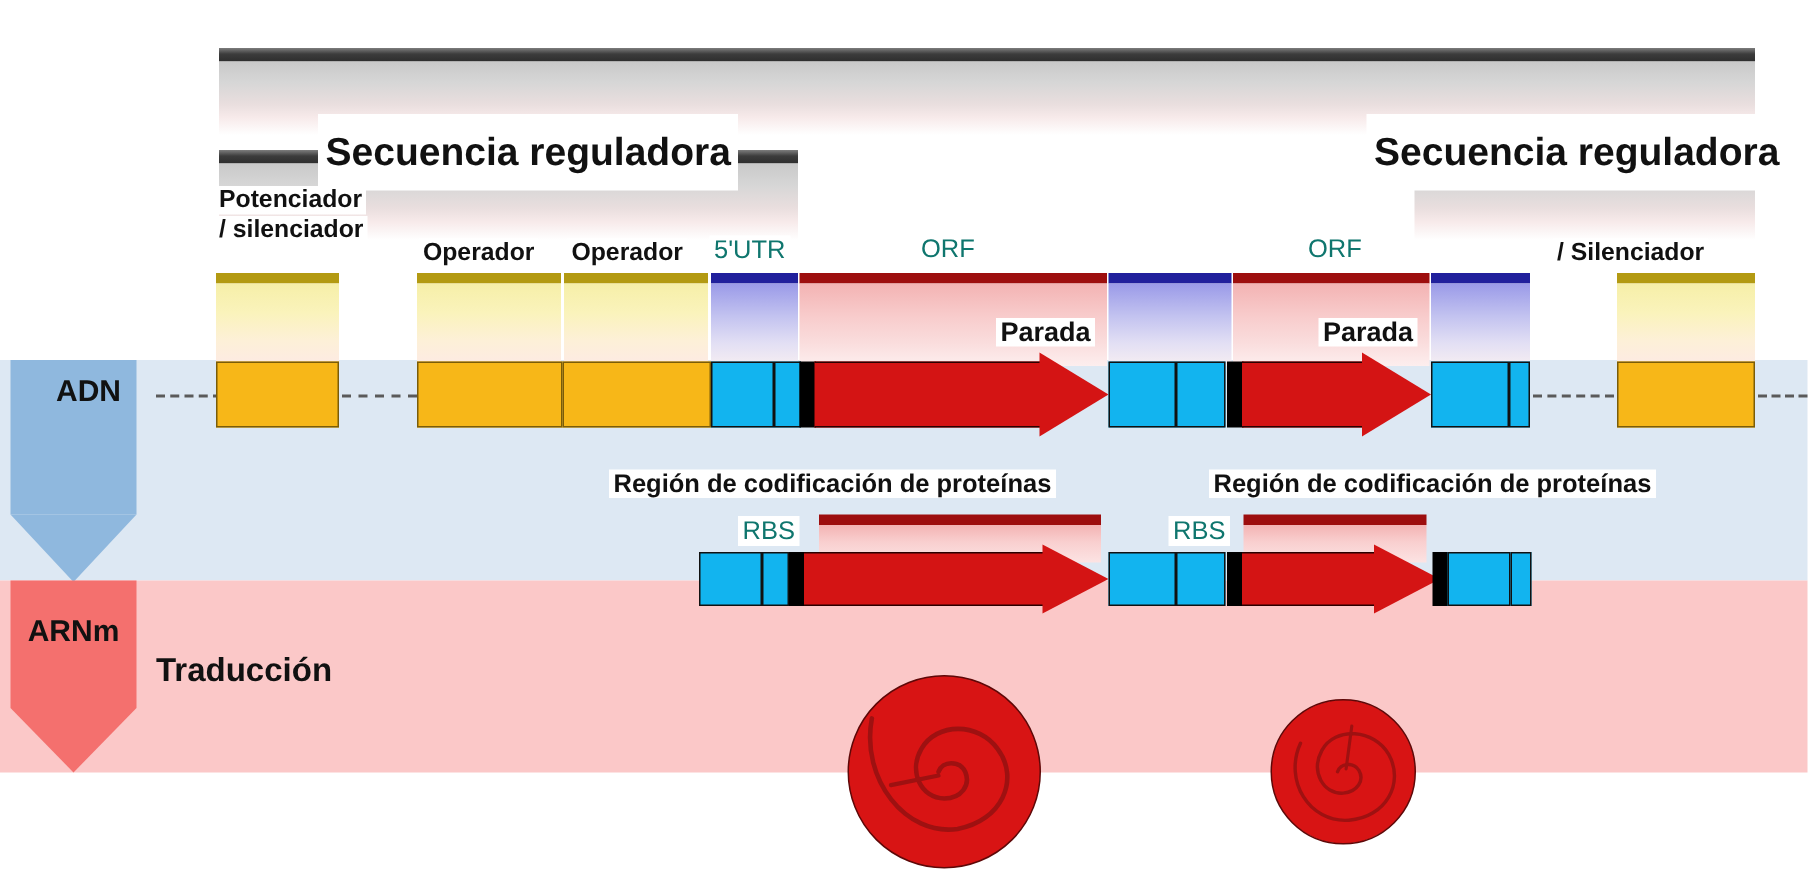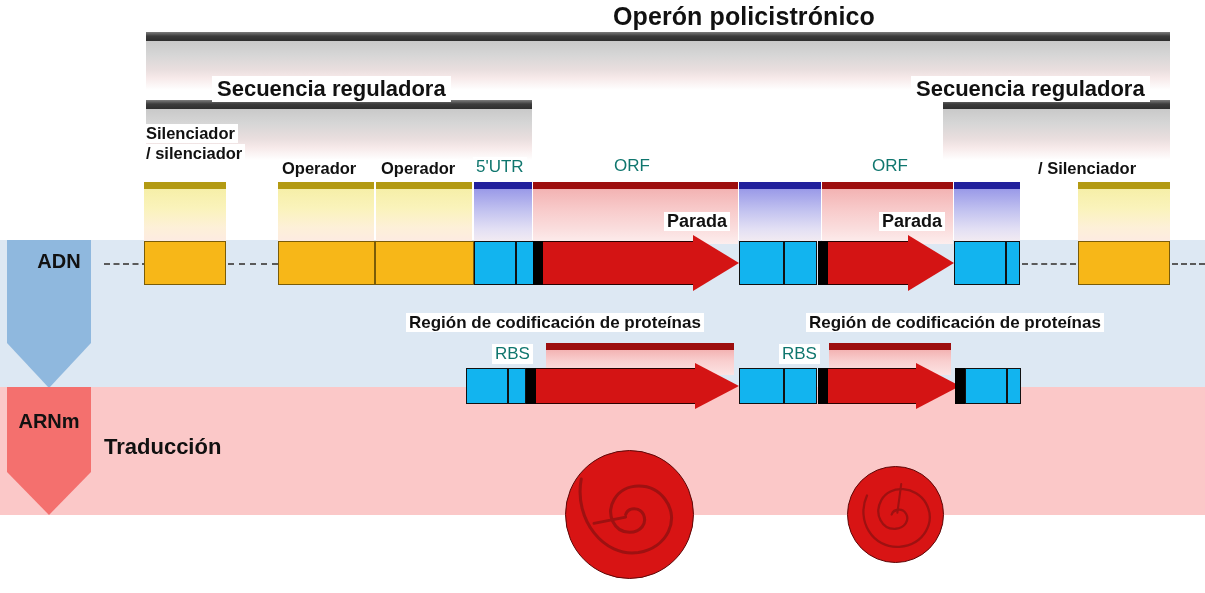--- a/index.html
+++ b/index.html
@@ -31,22 +31,22 @@
     position:absolute;left:0;top:9px;width:100%;
     background:linear-gradient(180deg,#c9c9c9 0%,#d6d6d6 28%,#e9dede 58%,#f7eaea 76%,#ffffff 100%);
   }
 
   
   .title-main{
     position:absolute;font-weight:bold;font-size:25px;letter-spacing:.1px;
     white-space:nowrap;background:#ffffff;padding:0 6px;
   }
   .title-sub{
-    position:absolute;font-weight:bold;font-size:22px;
-    white-space:nowrap;background:#ffffff;padding:0 5px;
+    position:absolute;font-weight:bold;font-size:26px;
+    white-space:nowrap;background:#ffffff;padding:10px 5px;
   }
   .lbl-bold{
     position:absolute;font-weight:bold;font-size:16.5px;
     white-space:nowrap;background:#ffffff;padding:0 3px;line-height:19px;
   }
   .lbl-grey{
     position:absolute;font-size:17px;color:#0f766e;white-space:nowrap;
     background:#ffffff;padding:0 3px;
   }
 
@@ -115,21 +115,20 @@
 
 <div class="stage">
 
   <div class="band-dna"></div>
   <div class="band-rna"></div>
 
   <div class="bracket" style="left:146px;top:32px;width:1024px;height:58px;">
     <div class="bar"></div>
     <div class="fade" style="height:49px;"></div>
   </div>
-  <div class="title-main" style="left:607px;top:2px;">Operón policistrónico</div>
 
   <div class="bracket" style="left:146px;top:100px;width:386px;height:60px;">
     <div class="bar"></div>
     <div class="fade" style="height:51px;"></div>
   </div>
   <div class="title-sub" style="left:212px;top:76px;">Secuencia reguladora</div>
 
   <div class="bracket" style="left:943px;top:100px;width:227px;height:60px;">
     <div class="bar"></div>
     <div class="fade" style="height:51px;"></div>
@@ -166,21 +165,21 @@
   </div>
   <div class="vband" style="left:954px;top:182px;width:66px;height:62px;">
     <div class="cap cap-blue"></div>
     <div class="body body-blue" style="height:55px;"></div>
   </div>
   <div class="vband" style="left:1078px;top:182px;width:92px;height:62px;">
     <div class="cap cap-olive"></div>
     <div class="body body-olive" style="height:55px;"></div>
   </div>
 
-  <div class="lbl-bold" style="left:143px;top:124px;">Silenciador</div>
+  <div class="lbl-bold" style="left:143px;top:124px;">Potenciador</div>
   <div class="lbl-bold" style="left:143px;top:144px;">/ silenciador</div>
   <div class="lbl-bold" style="left:279px;top:159px;">Operador</div>
   <div class="lbl-bold" style="left:378px;top:159px;">Operador</div>
   <div class="lbl-grey" style="left:473px;top:157px;">5'UTR</div>
   <div class="lbl-grey" style="left:611px;top:156px;">ORF</div>
   <div class="lbl-grey" style="left:869px;top:156px;">ORF</div>
   <div class="lbl-bold" style="left:1035px;top:159px;">/ Silenciador</div>
 
   <div class="dash" style="left:104px;top:263px;width:44px;"></div>
   <div class="seg seg-orange" style="left:144px;top:241px;width:82px;height:44px;"></div>

